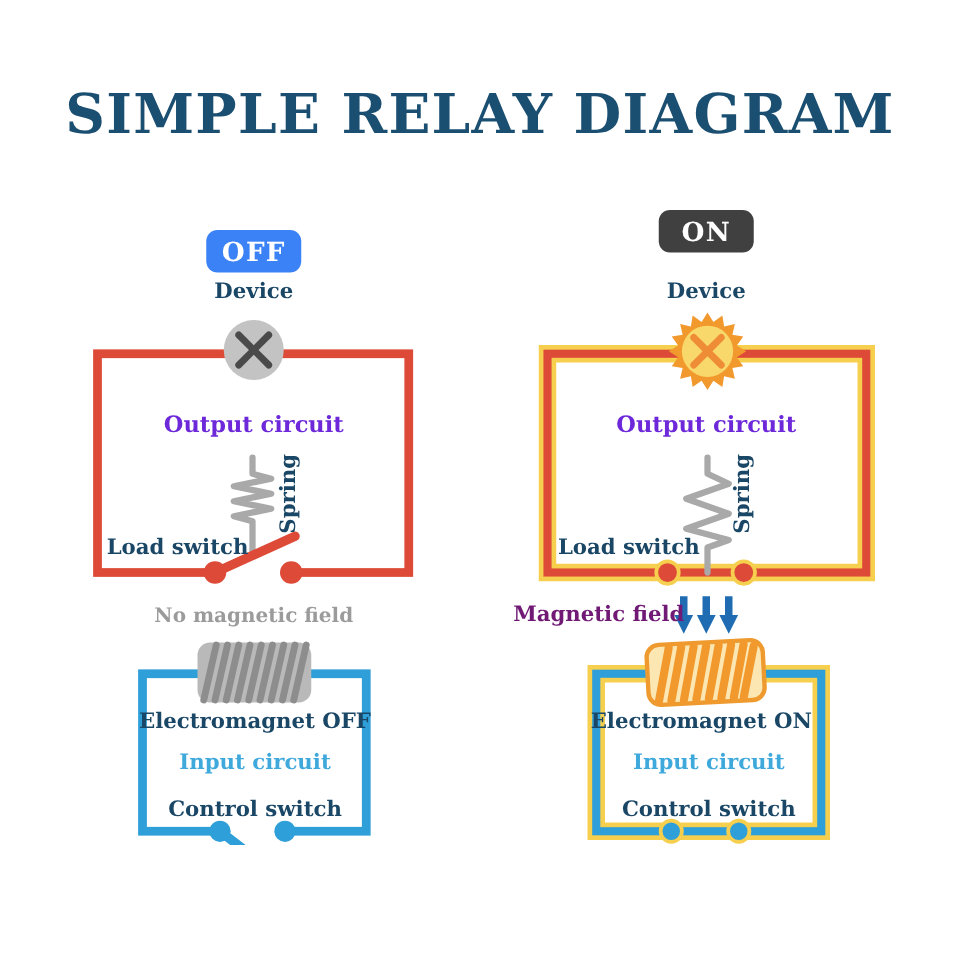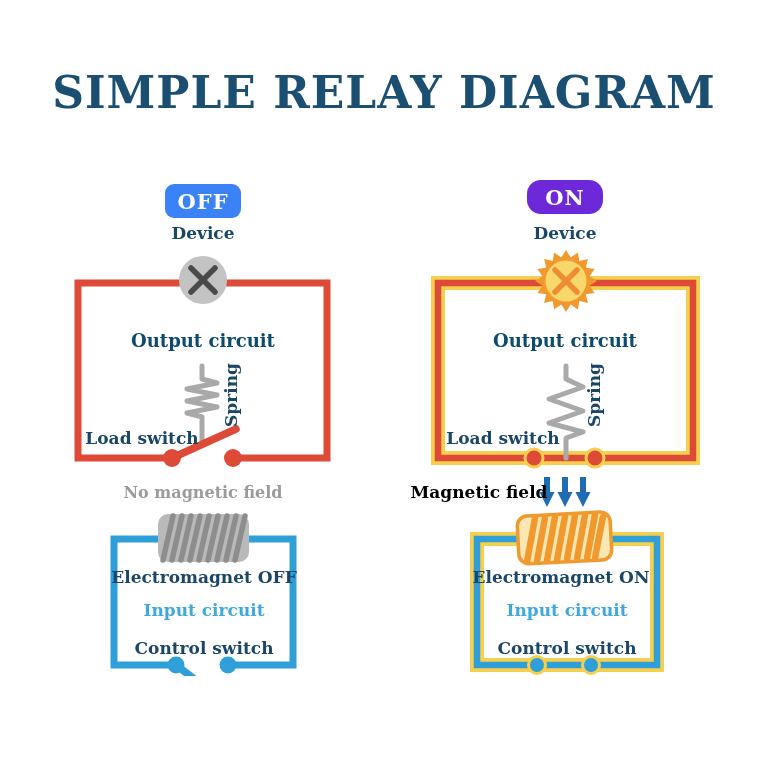--- a/index.html
+++ b/index.html
@@ -11,29 +11,29 @@
   .title{
     position:absolute;left:384px;top:92px;transform:translate(-50%,-50%);
     font-size:44px;font-weight:bold;color:#1b4f72;letter-spacing:1px;white-space:nowrap;
   }
   .badge{
     position:absolute;width:76px;height:34px;border-radius:9px;
     display:flex;align-items:center;justify-content:center;
     color:#ffffff;font-size:21px;font-weight:bold;letter-spacing:1px;
   }
   .badge-off{left:165px;top:184px;background:#3b82f6;}
-  .badge-on{left:527px;top:180px;background:#6d28d9;border-radius:14px;}
+  .badge-on{left:527px;top:168px;background:#404040;}
   .label{
     position:absolute;transform:translate(-50%,-50%);
     font-weight:bold;white-space:nowrap;font-size:17px;color:#1b4766;
   }
-  .label.red{color:#0c4a6e;font-size:18px;}
+  .label.red{color:#6d28d9;font-size:18px;}
   .label.lightblue{color:#3fa9dc;text-align:right;}
   .label.gray{color:#9b9b9b;font-size:16px;}
-  .label.fieldblue{color:#000000;}
+  .label.fieldblue{color:#701a75;}
   .label.rot{transform:translate(-50%,-50%) rotate(-90deg);}
 </style>
 </head>
 <body>
 
 <div id="stage">
 
   <svg id="diagram-svg" width="768" height="768" viewBox="0 0 768 768">
 
     <g>

